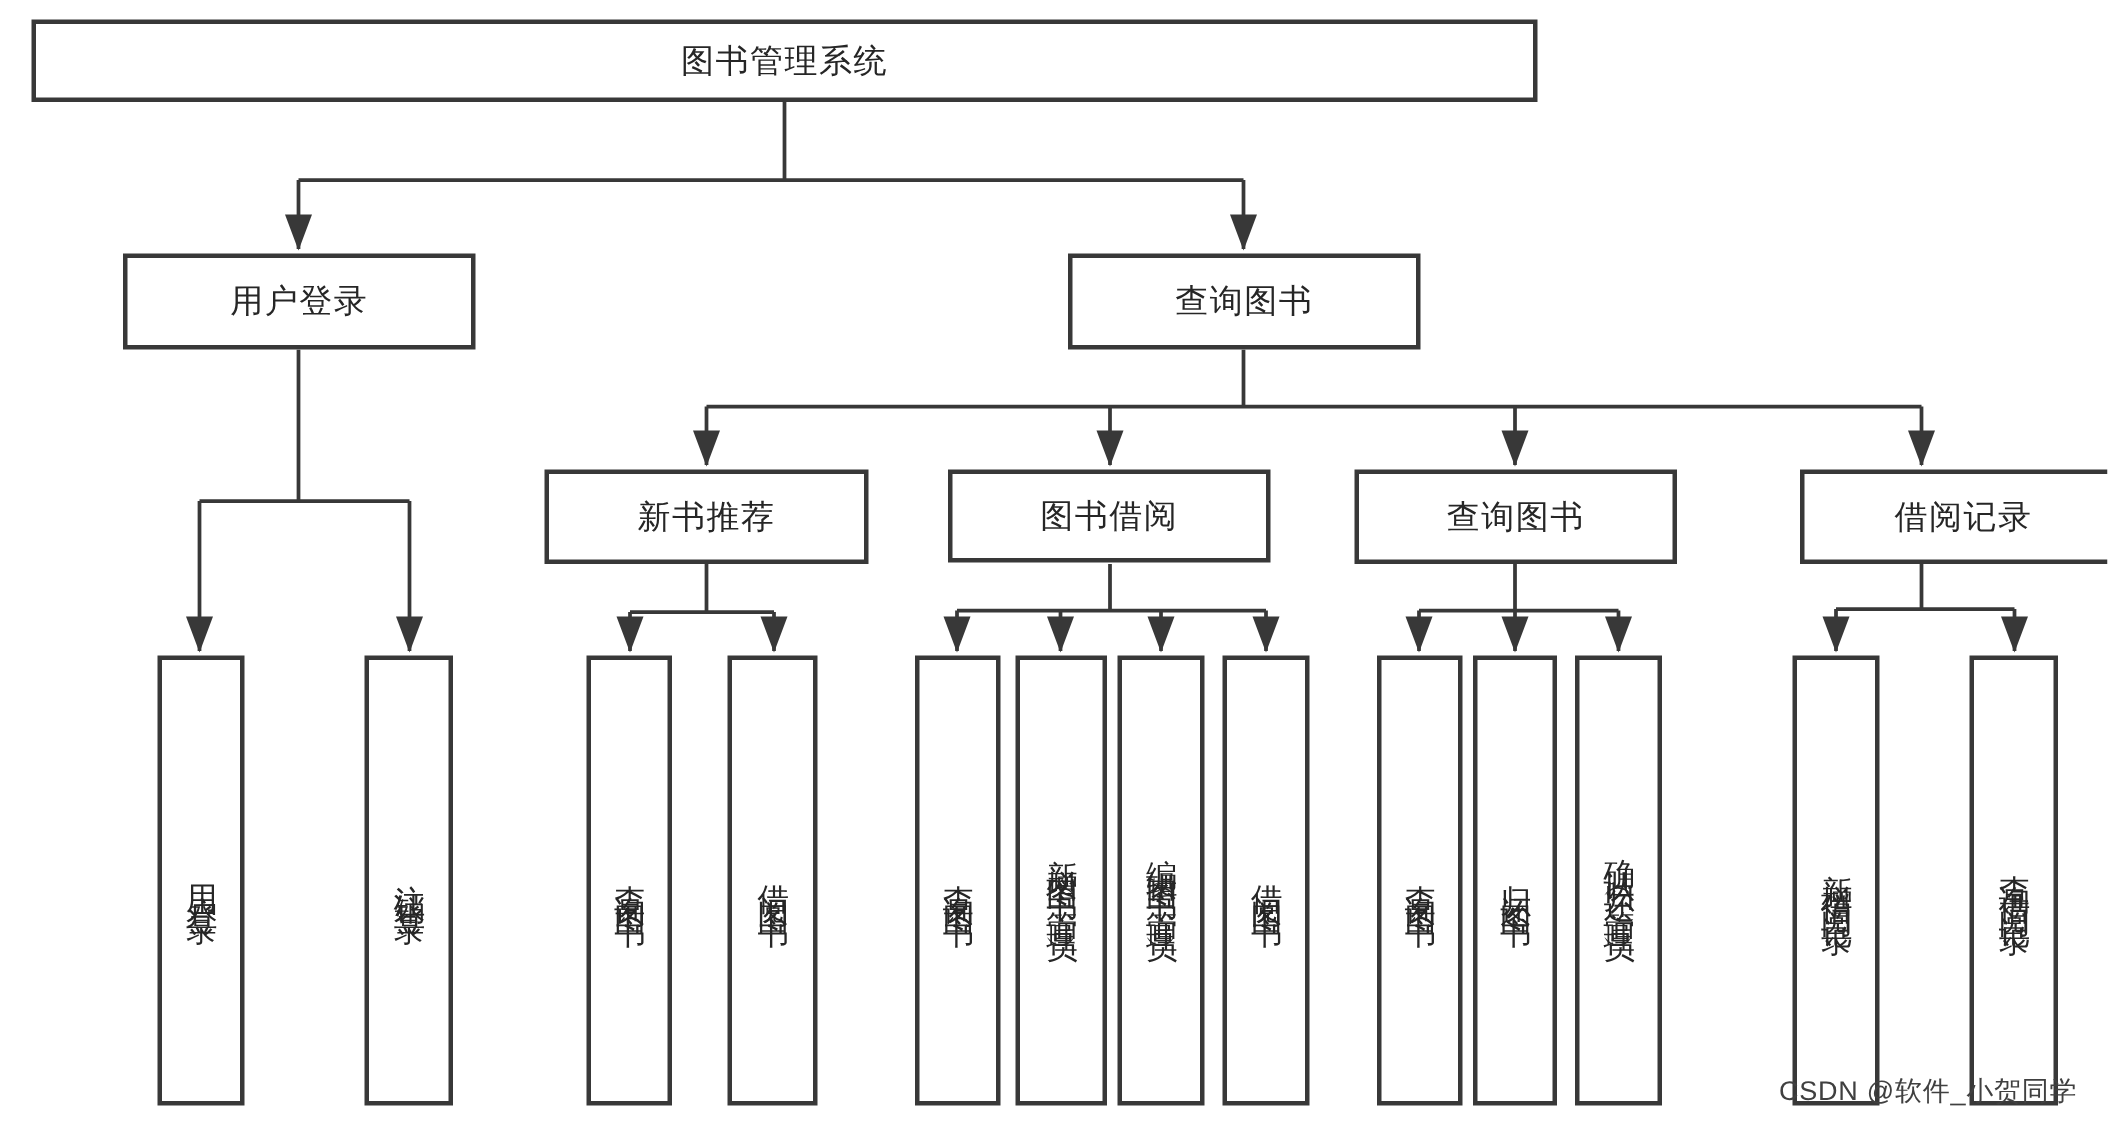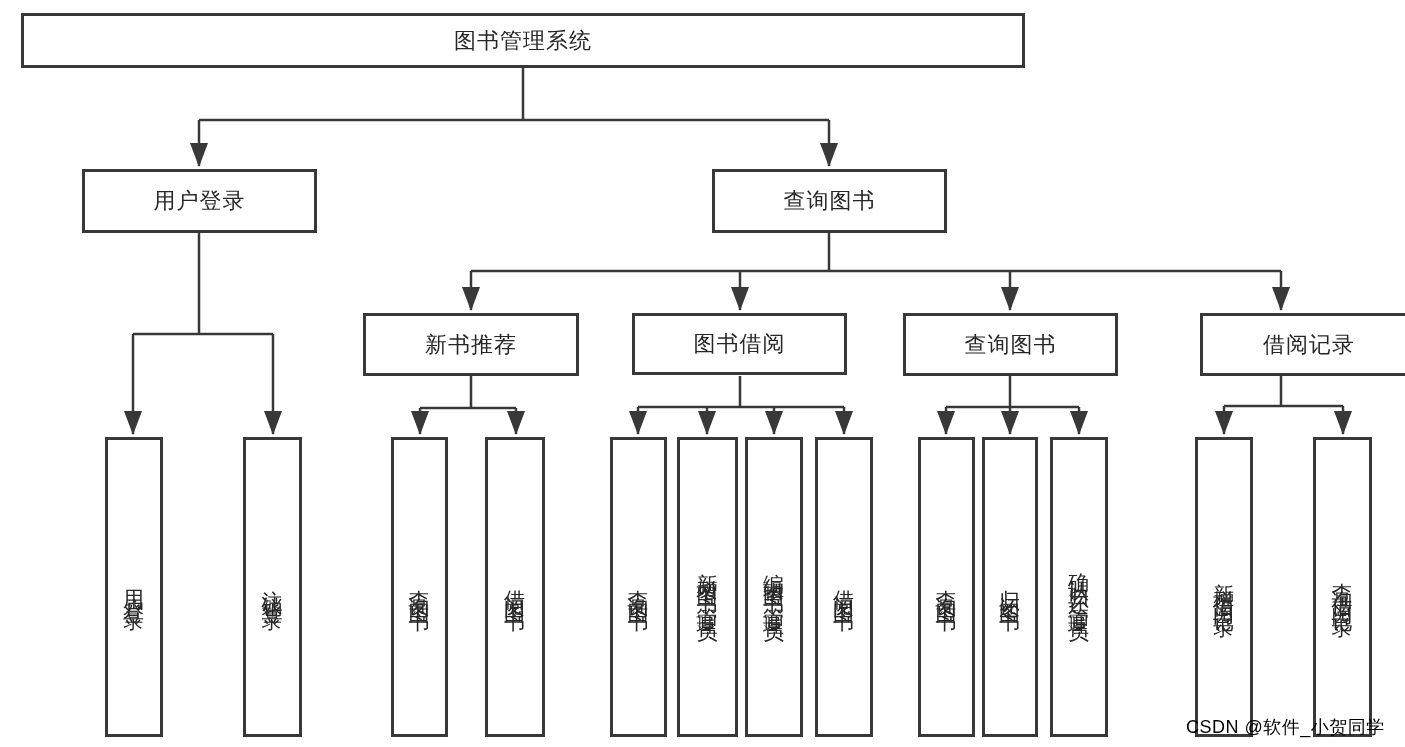--- a/index.html
+++ b/index.html
@@ -15,21 +15,21 @@
     display:flex; align-items:center; justify-content:center;
     color:#262626;
   }
   .hbox { font-size:22px; letter-spacing:1px; }
   .vbox {
     writing-mode:vertical-rl; text-orientation:mixed;
     font-size:21px; letter-spacing:7px; line-height:1;
   }
   .watermark {
     position:absolute; left:1186px; top:715px;
-    font-size:18px; letter-spacing:0.5px; color:#000000;
+    font-size:18px; letter-spacing:0.5px; color:#404040;
     white-space:nowrap;
   }
 </style>
 </head>
 <body>
 
 <div class="stage">
 
   <svg class="wires" viewBox="0 0 1405 747" xmlns="http://www.w3.org/2000/svg">
     <defs>

